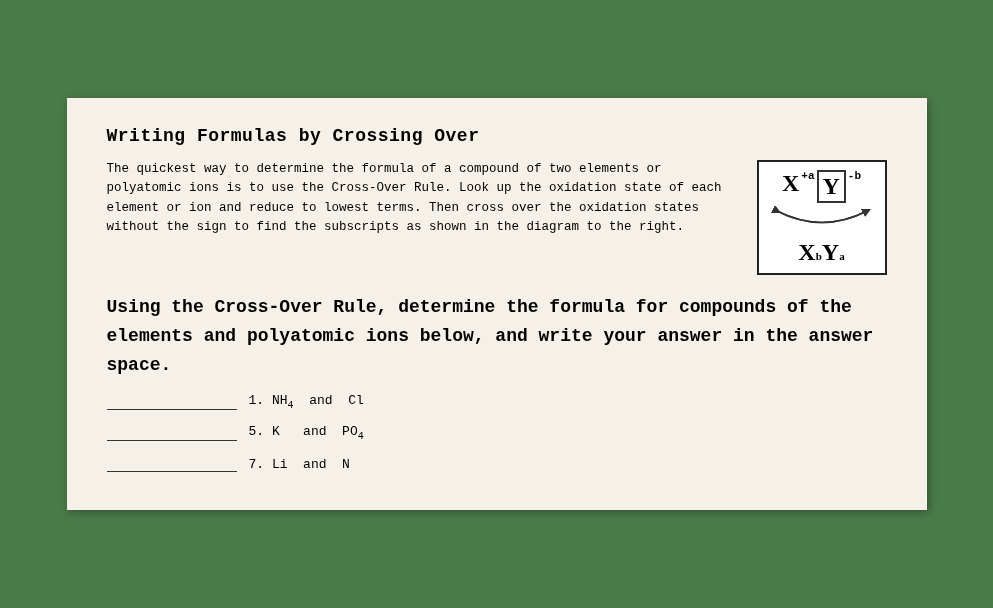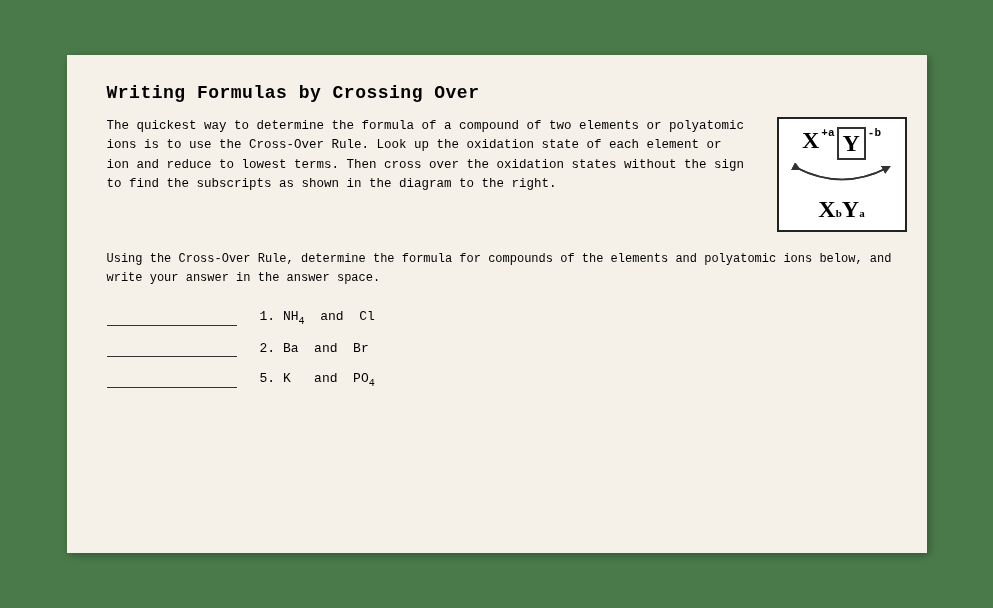--- a/index.html
+++ b/index.html
@@ -10,23 +10,23 @@
       background: #4a7a4a;
       display: flex;
       align-items: center;
       justify-content: center;
       font-family: 'Courier New', Courier, monospace;
       overflow: hidden;
     }
 
     .paper {
       width: 860px;
-      height: 498px;
+      height: 412px;
       background: #f5f0e8;
-      padding: 28px 20px 20px 40px;
+      padding: 28px 40px 20px 40px;
       position: relative;
       box-shadow: 2px 2px 8px rgba(0,0,0,0.3);
     }
 
     .page-title {
       font-size: 18px;
       font-weight: bold;
       font-family: 'Courier New', monospace;
       margin-bottom: 14px;
       letter-spacing: 0.5px;
@@ -61,35 +61,36 @@
 
     .diagram-bottom {
       display: flex;
       align-items: baseline;
       font-size: 22px;
       font-weight: bold;
       font-family: serif;
     }
 
     .instructions-text {
-      font-size: 12px;
+      font-size: 18px;
       line-height: 1.6;
-      margin-bottom: 20px;
-      font-family: 'Courier New', monospace;
+      margin-bottom: 13px;
+      font-family: 'Courier New', monospace;
+      font-weight: bold;
     }
 
     .problems-section {
       margin-top: 4px;
     }
 
     .problem-row {
       display: flex;
-      align-items: center;
+      align-items: flex-end;
       margin-bottom: 13px;
-      gap: 11px;
+      gap: 0;
     }
 
     .answer-line {
       width: 130px;
       border-bottom: 1.5px solid #333;
       margin-right: 12px;
       height: 18px;
       flex-shrink: 0;
     }
 
@@ -177,28 +178,28 @@
     <span>Using the Cross-Over Rule, determine the formula for compounds of the elements and polyatomic ions below, and write your answer in the answer space.</span>
   </div>
 
   <div class="problems-section">
 
     <div class="problem-row">
       <div class="answer-line"></div>
       <span class="problem-text">1. NH<sub class="subscript">4</sub>&nbsp;&nbsp;and&nbsp;&nbsp;Cl</span>
     </div>
 
-    <div class="problem-row">
-      <div class="answer-line"></div>
-      <span class="problem-text">2. Ba&nbsp;&nbsp;and&nbsp;&nbsp;Br</span>
-    </div>
 
 
 
     <div class="problem-row">
       <div class="answer-line"></div>
       <span class="problem-text">5. K&nbsp;&nbsp;&nbsp;and&nbsp;&nbsp;PO<sub class="subscript">4</sub></span>
     </div>
 
 
+    <div class="problem-row">
+      <div class="answer-line"></div>
+      <span class="problem-text">7. Li&nbsp;&nbsp;and&nbsp;&nbsp;N</span>
+    </div>
 
   </div>
 </div>
 
 </body></html>

